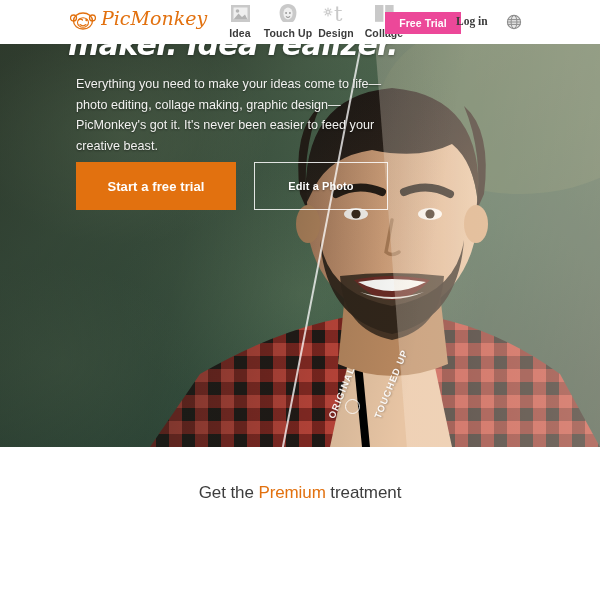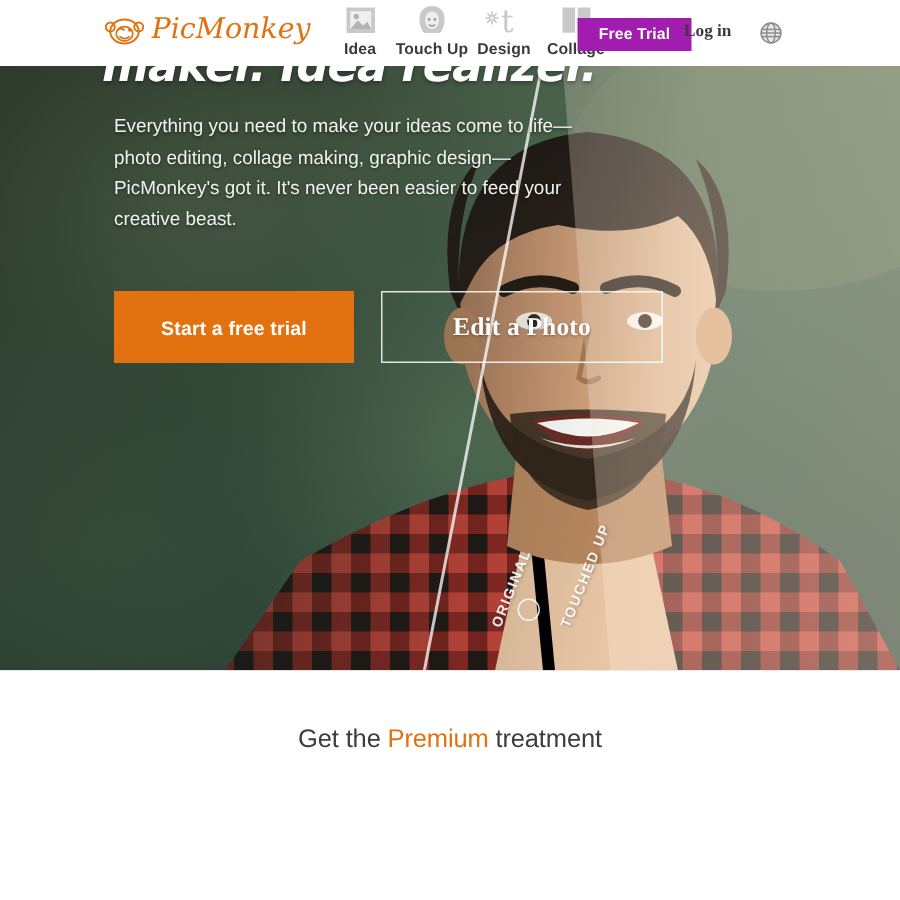--- a/index.html
+++ b/index.html
@@ -39,21 +39,21 @@
   }
   .nav-icon { height: 22px; display:flex; align-items:center; justify-content:center; }
   .nav-label {
     font-size: 10.5px; font-weight: bold; color: #3b3b3b;
     letter-spacing: .1px; margin-top: 3px; white-space: nowrap;
   }
 
   .free-trial {
     position: absolute; left: 385px; top: 12px;
     width: 76px; height: 22px;
-    background: #a21caf;
+    background: #ec4899;
     color: #fff; font-size: 10.5px; font-weight: bold;
     display: flex; align-items: center; justify-content: center;
     border: none; cursor: pointer;
     font-family: "Liberation Sans", sans-serif;
     letter-spacing: .1px;
   }
   .login {
     position: absolute; left: 456px; top: 15px;
     font-size: 11.5px; font-weight: bold; color: #3b3b3b;
     font-family: "Liberation Serif", serif;
@@ -99,40 +99,40 @@
   }
   .subhead {
     margin-top: 14px;
     font-size: 12.6px;
     line-height: 20.5px;
     color: #f2f2f0;
     width: 330px;
     text-shadow: 0 1px 2px rgba(0,0,0,.45);
   }
   .cta-row {
-    margin-top: 38px;
+    margin-top: 6px;
     display: flex; align-items: center; gap: 18px;
   }
   .btn-primary {
     width: 160px; height: 48px;
     background: #e2710f;
     color: #fff;
     font-size: 13px; font-weight: bold;
     border: none; cursor: pointer;
     font-family: "Liberation Sans", sans-serif;
     letter-spacing: .1px;
   }
   .btn-ghost {
-    width: 188px; height: 48px;
+    width: 134px; height: 48px;
     background: transparent;
     color: #ffffff;
-    font-size: 17px; font-weight: bold;
+    font-size: 11px; font-weight: bold;
     border: 1.5px solid rgba(255,255,255,.85);
     cursor: pointer;
-    font-family: Liberation Serif, serif;
+    font-family: Liberation Sans, sans-serif;
     letter-spacing: .1px;
     text-shadow: 0 1px 2px rgba(0,0,0,.35);
   }
 
   
   .split-line {
     position: absolute; z-index: 9;
     top: -40px; left: 368px;
     width: 2px; height: 520px;
     background: rgba(255,255,255,.75);

